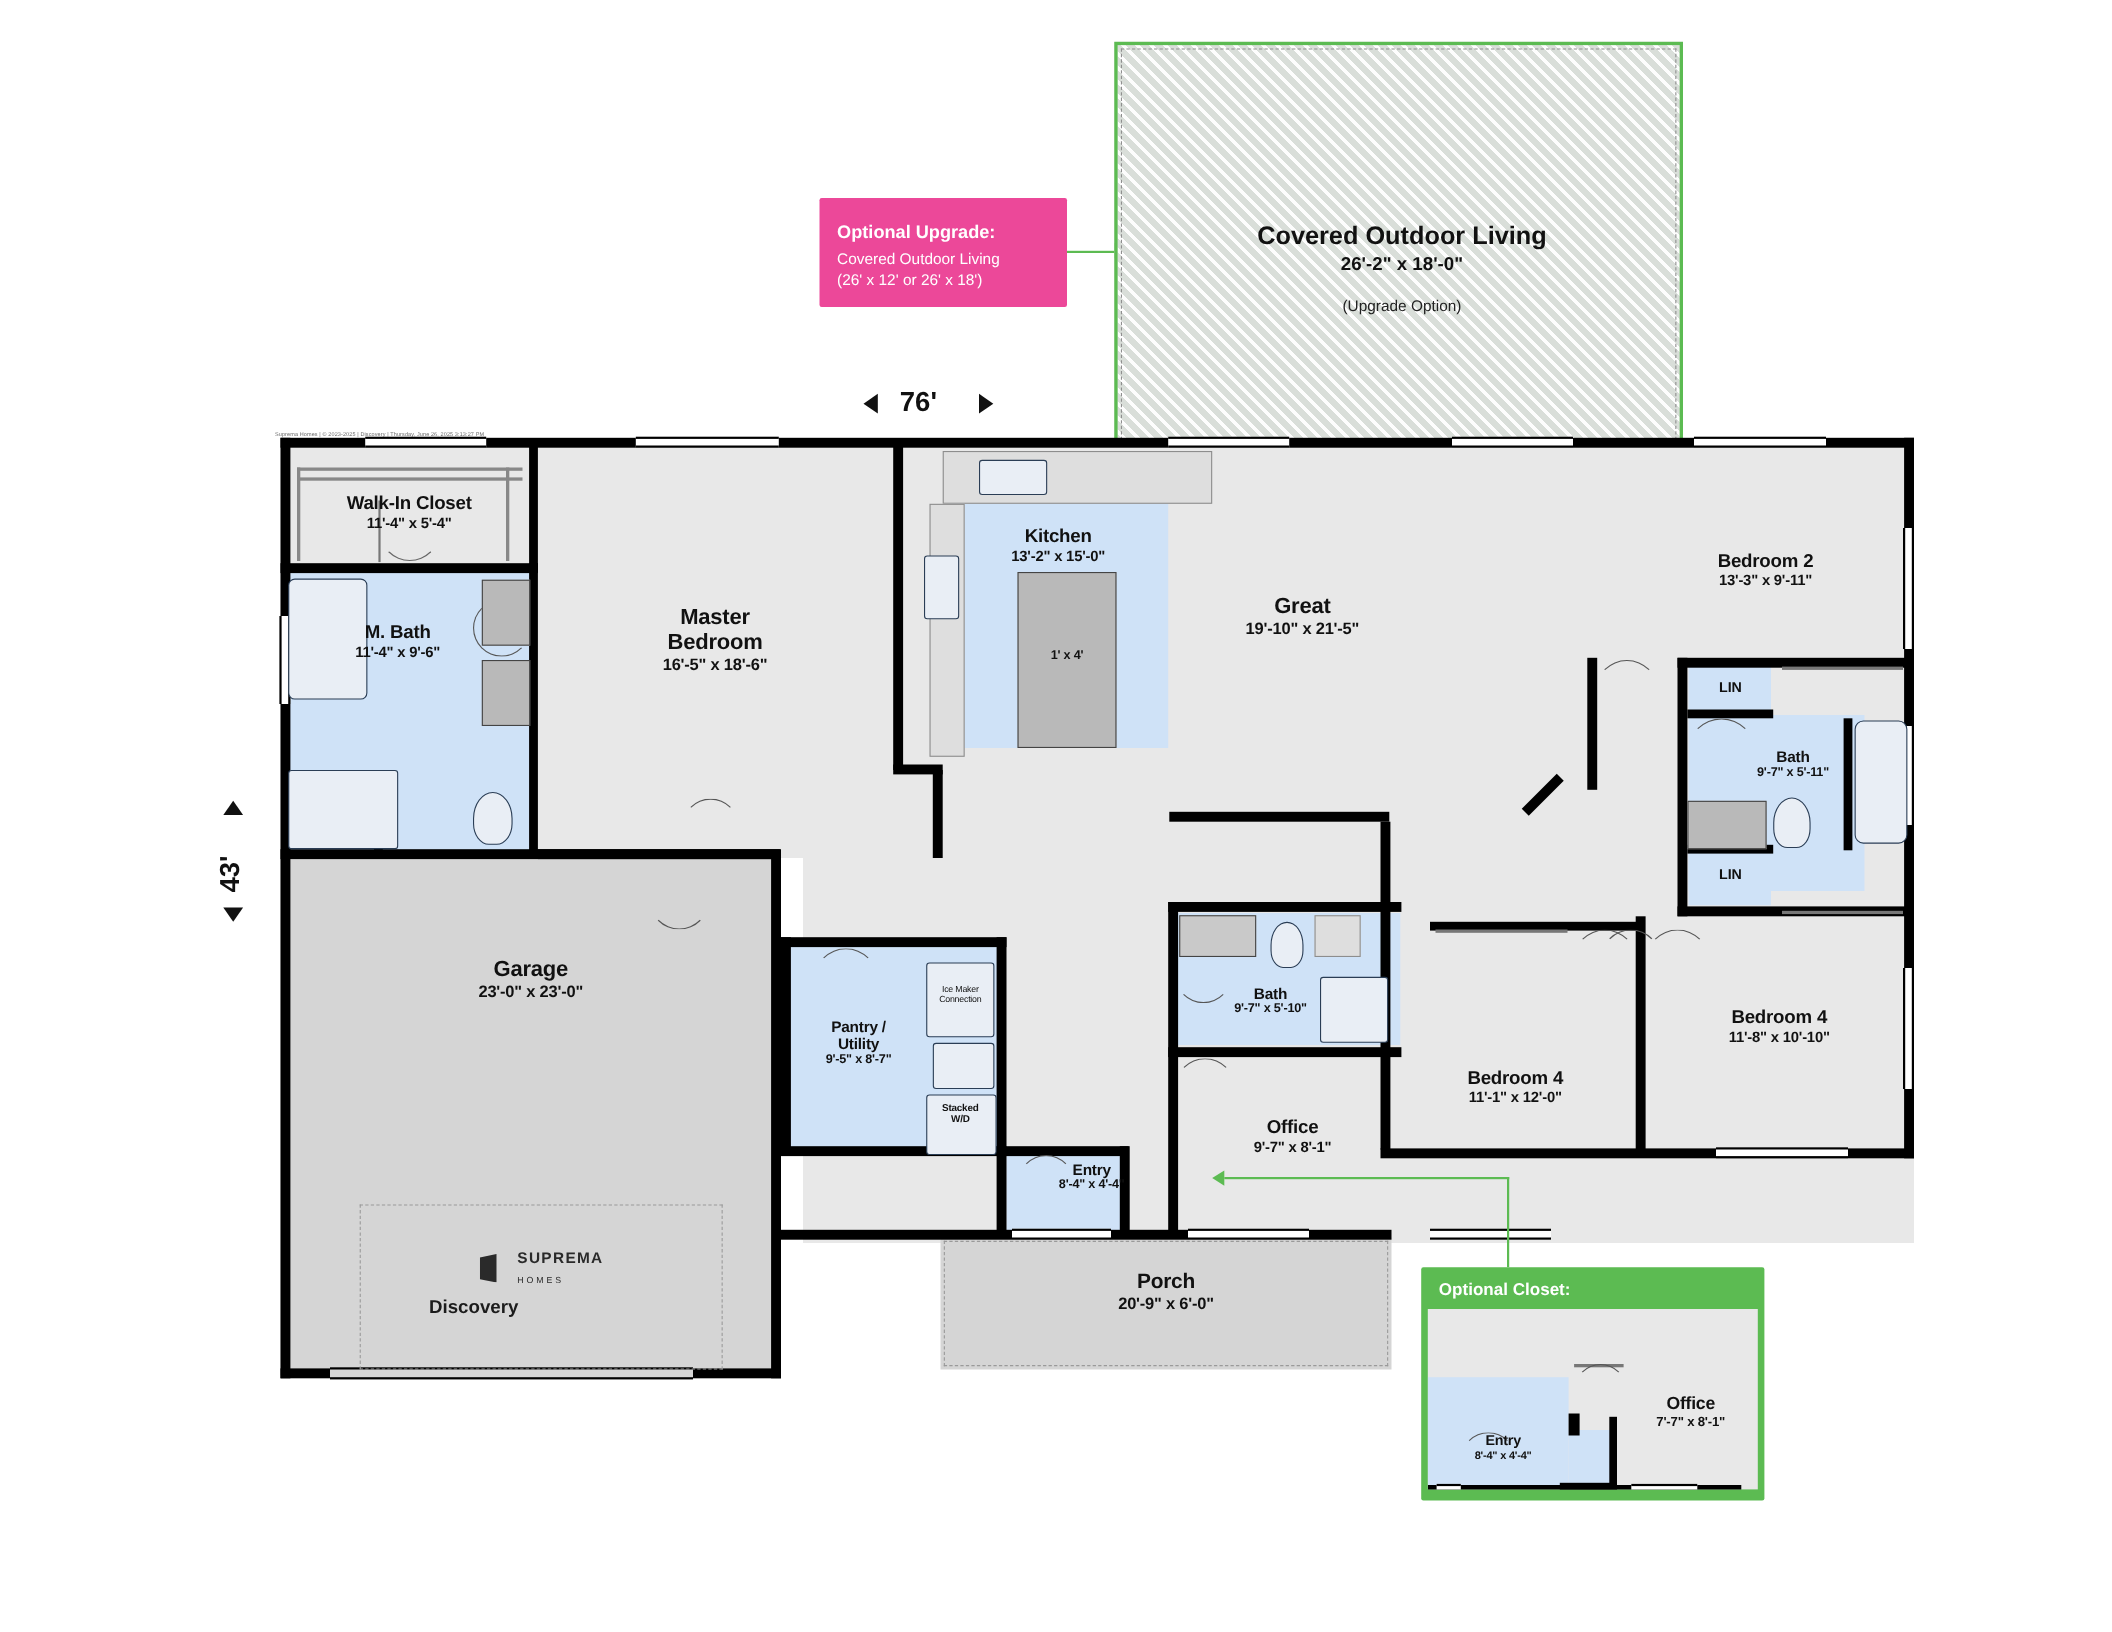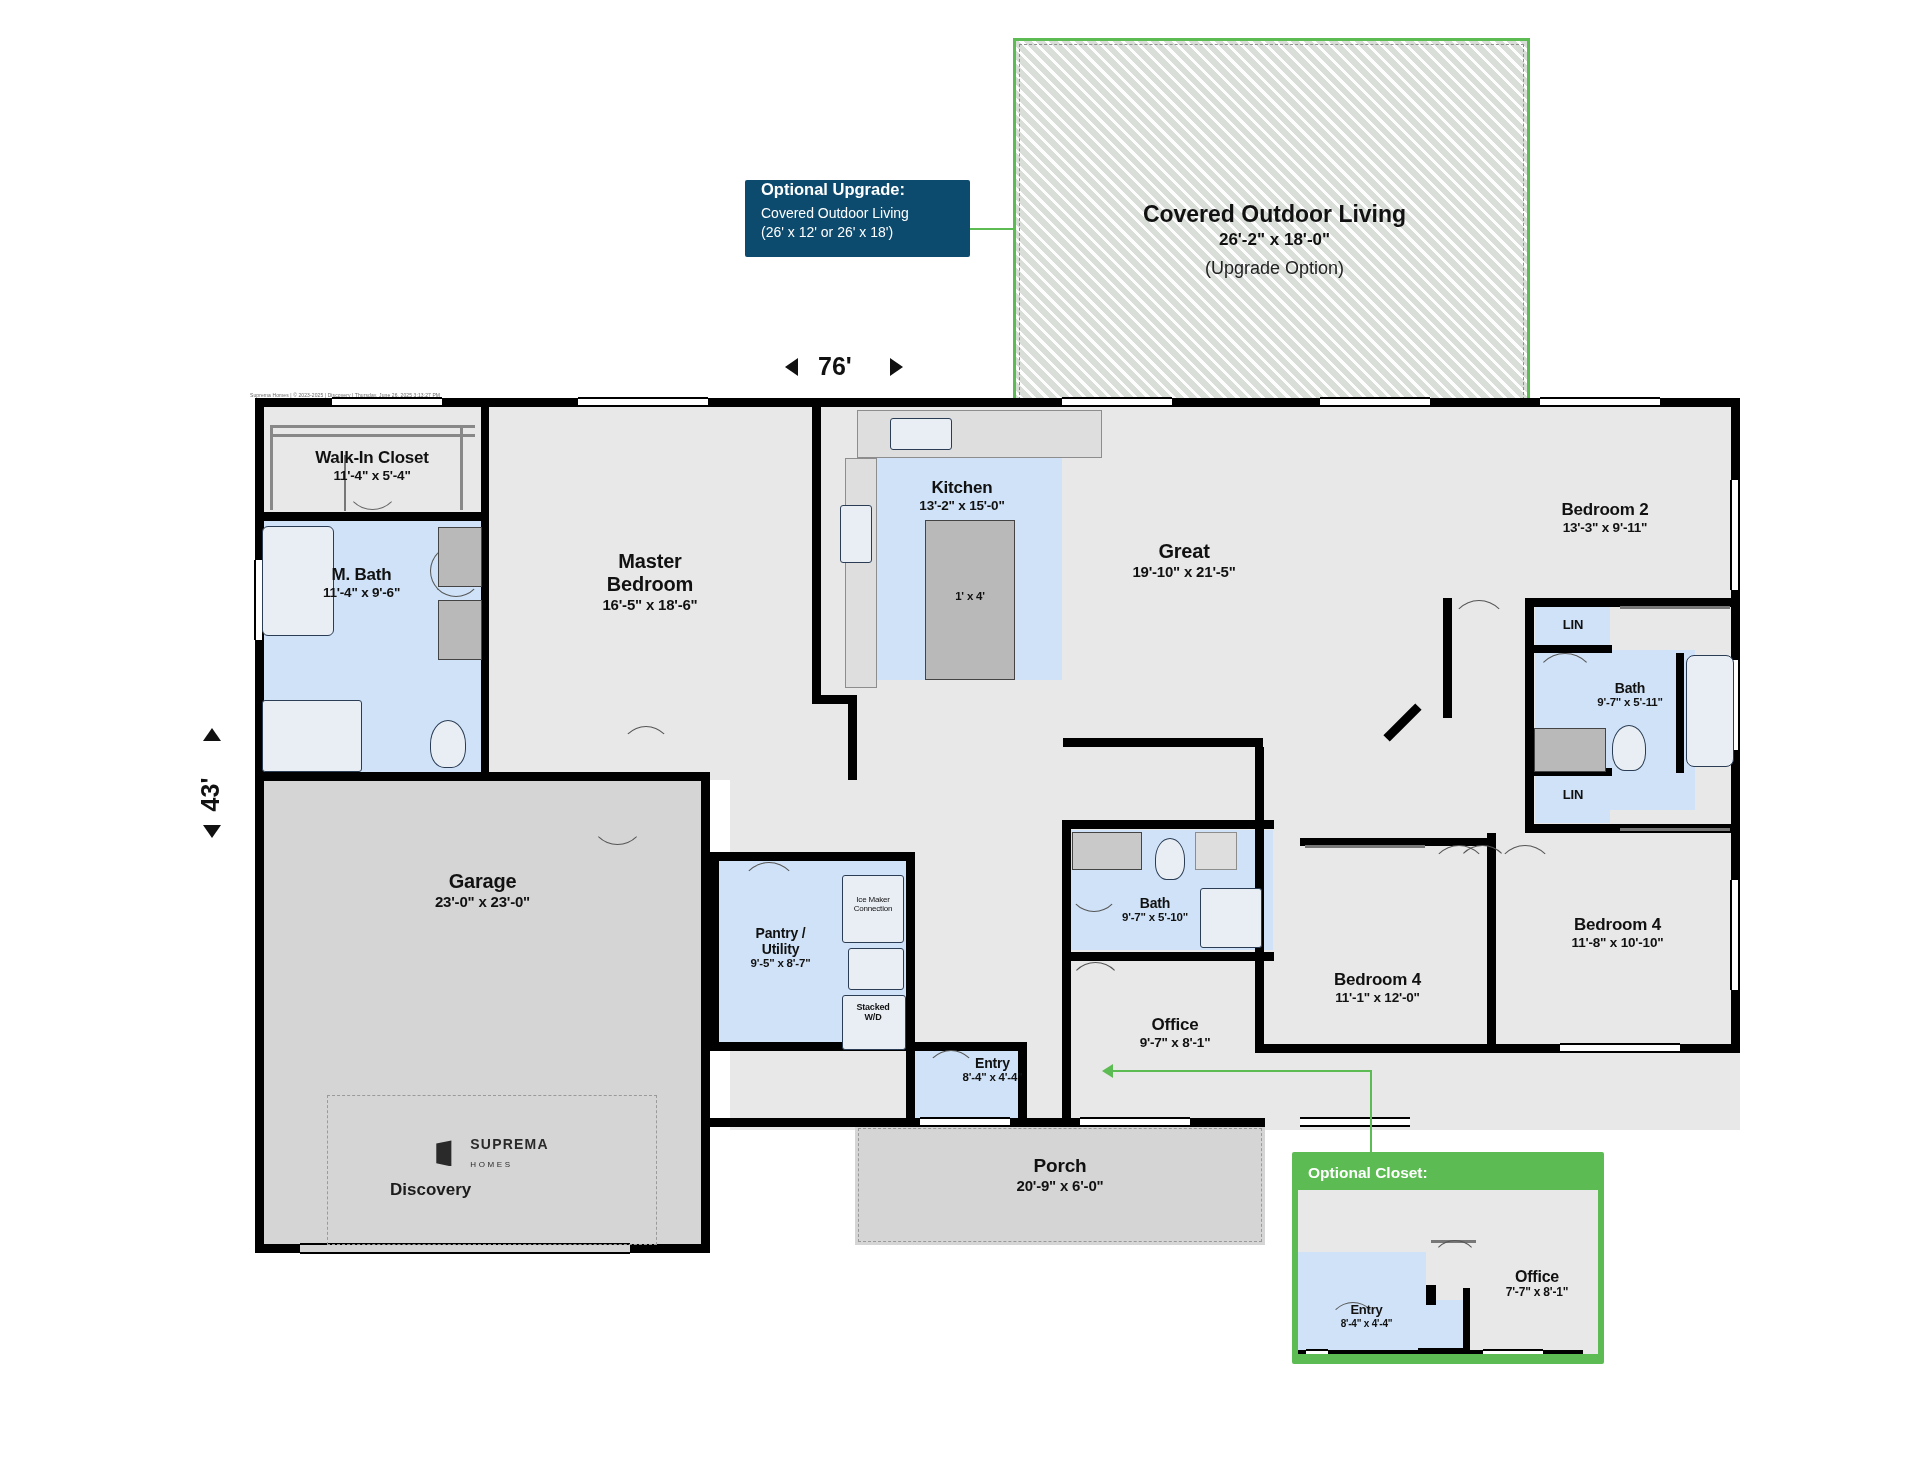--- a/index.html
+++ b/index.html
@@ -45,26 +45,26 @@
     position:absolute;
     background:
       repeating-linear-gradient(45deg, rgba(255,255,255,0) 0 6px, rgba(255,255,255,.95) 6px 9px),
       #d9ded9;
     border:3px solid #5cbb52;
     outline:1px dashed #8f8f8f;
     outline-offset:-7px;
   }
   .co-title { font-size:23px; font-weight:bold; }
   .co-dim   { font-size:17px; font-weight:bold; margin-top:3px; }
-  .co-sub   { font-size:18px; margin-top:8px; color:#222; }
+  .co-sub   { font-size:14px; margin-top:20px; color:#222; }
 
   
   .callout {
-    position:absolute; background:#0c4a6e; color:#fff;
-    padding:0 16px 15px 16px; border-radius:2px;
+    position:absolute; background:#ec4899; color:#fff;
+    padding:22px 16px 15px 16px; border-radius:2px;
   }
   .callout .c-h { font-size:16.5px; font-weight:bold; margin-bottom:5px; }
   .callout .c-l { font-size:14px; line-height:1.35; }
 
   .leader { position:absolute; background:#5cbb52; }
   .leaderv{ position:absolute; background:#5cbb52; }
   .arrowL {
     position:absolute; width:0; height:0;
     border-top:7px solid transparent; border-bottom:7px solid transparent;
     border-right:11px solid #5cbb52;

